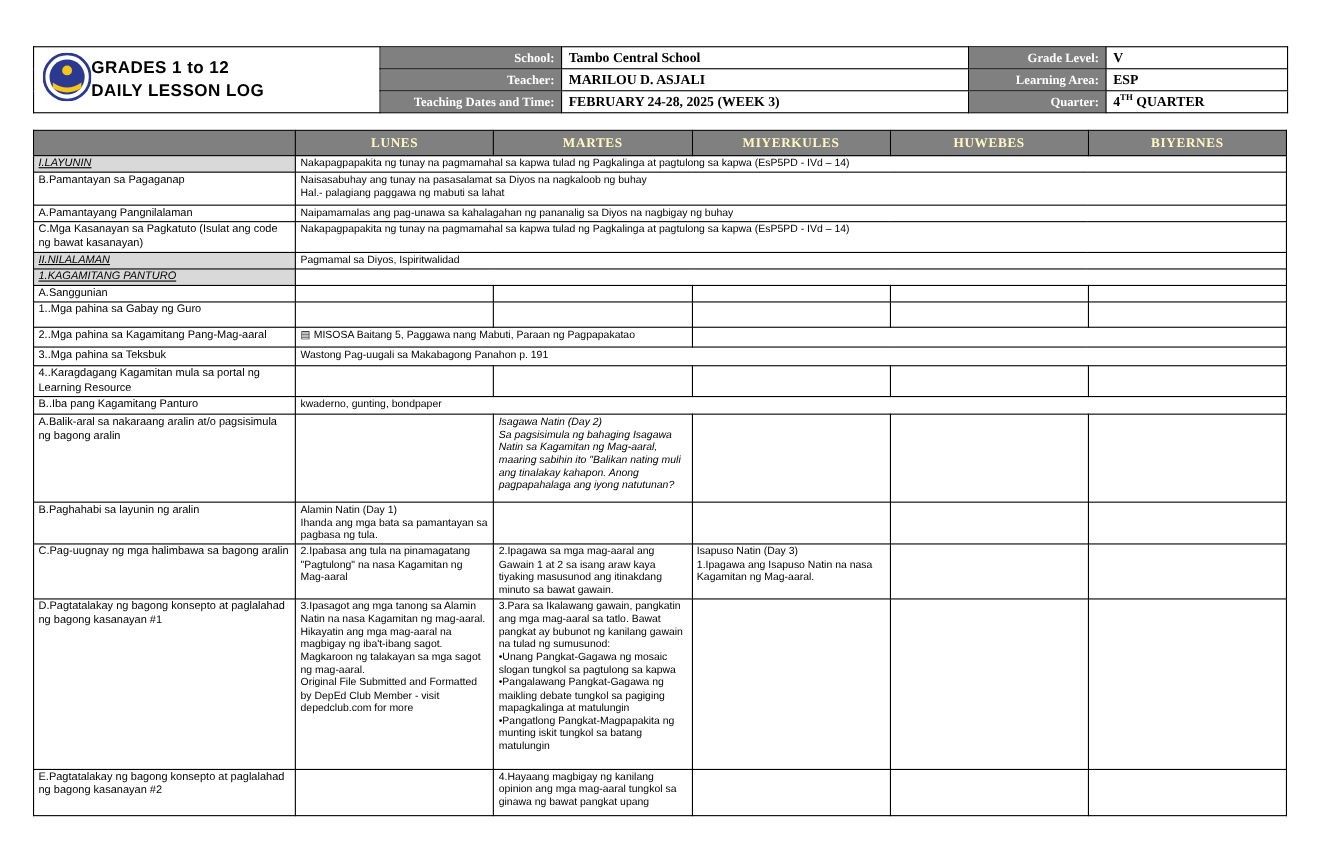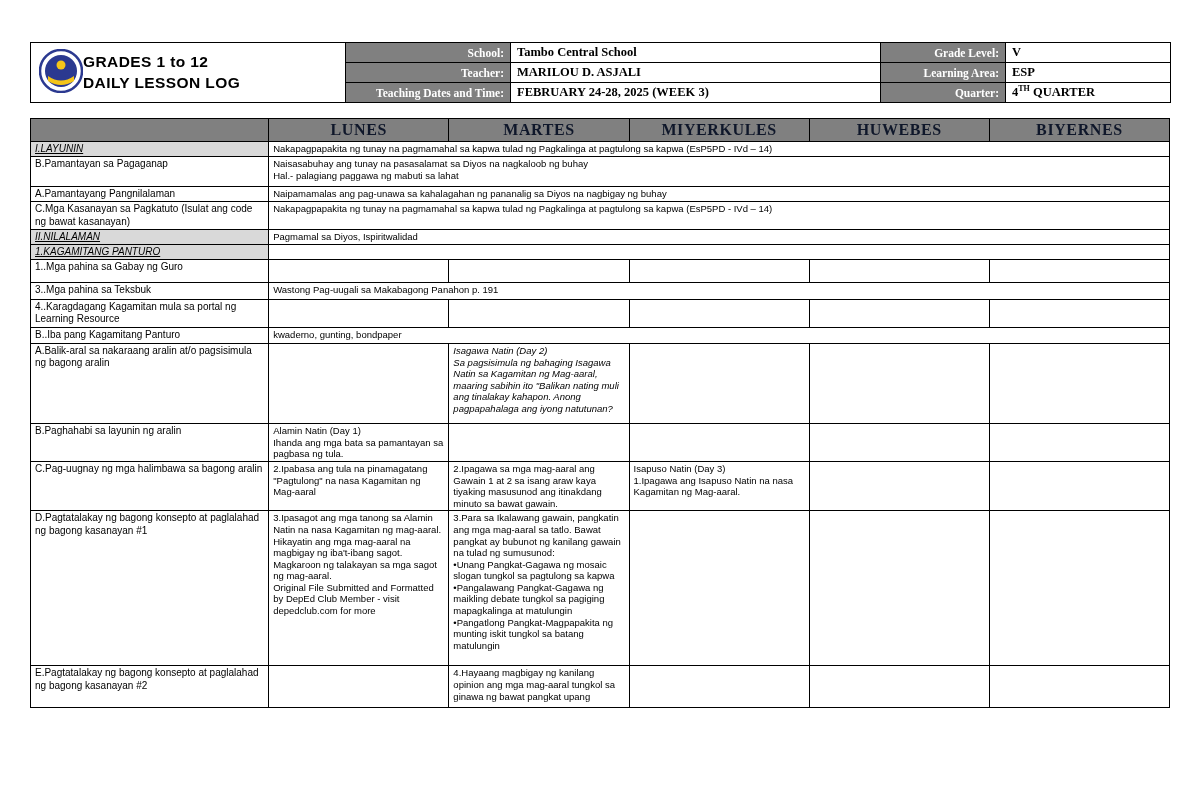--- a/index.html
+++ b/index.html
@@ -15,22 +15,22 @@
   .doc-title{font-weight:bold;font-size:15.5px;letter-spacing:.4px;line-height:1.3;}
   td.hlabel{background:#808080;color:#fff;font-family:"Liberation Serif",serif;
             font-weight:bold;font-size:11.5px;text-align:right;}
   td.hvalue{font-family:"Liberation Serif",serif;font-weight:bold;font-size:12.5px;margin-top:32px;}
   sup{font-size:8px;}
 
   
   .main-table{position:absolute;left:30px;top:118px;width:1140px;
               border-collapse:collapse;table-layout:fixed;}
   .main-table th,.main-table td{border:1px solid #000;}
-  .main-table th{background:#808080;color:#0f172a;font-family:"Liberation Serif",serif;
-                 font-size:16px;font-weight:bold;letter-spacing:.6px;height:20px;}
+  .main-table th{background:#808080;color:#fef9c3;font-family:"Liberation Serif",serif;
+                 font-size:12px;font-weight:bold;letter-spacing:.6px;height:20px;}
   .main-table td{vertical-align:top;padding:1px 4px;font-size:9.5px;line-height:1.22;}
   td.rlabel{font-size:10px;}
   tr.section td.rlabel{background:#d9d9d9;font-style:italic;text-decoration:underline;}
   td.content{white-space:pre-line;}
   td.italic{font-style:italic;}
   .book-ic{margin-right:3px;}
   col.c-label{width:238px;}
   col.c-day{width:180px;}
 </style>
 </head>
@@ -129,30 +129,43 @@
       <tr class="section" style="height:14px">
         <td class="rlabel">II.NILALAMAN</td>
         <td class="content" colspan="5">Pagmamal sa Diyos, Ispiritwalidad</td>
       </tr>
 
       <tr class="section" style="height:14px">
         <td class="rlabel">1.KAGAMITANG PANTURO</td>
         <td class="content" colspan="5"></td>
       </tr>
 
+      <tr style="height:14px">
+        <td class="rlabel">A.Sanggunian</td>
+        <td></td>
+        <td></td>
+        <td></td>
+        <td></td>
+        <td></td>
+      </tr>
 
       <tr style="height:23px">
         <td class="rlabel">1..Mga pahina sa Gabay ng Guro</td>
         <td></td>
         <td></td>
         <td></td>
         <td></td>
         <td></td>
       </tr>
 
+      <tr style="height:18px">
+        <td class="rlabel">2..Mga pahina sa Kagamitang Pang-Mag-aaral</td>
+        <td class="content" colspan="2"><span class="book-ic">▤</span><span>MISOSA Baitang 5, Paggawa nang Mabuti, Paraan ng Pagpapakatao</span></td>
+        <td colspan="3"></td>
+      </tr>
 
       <tr style="height:17px">
         <td class="rlabel">3..Mga pahina sa Teksbuk</td>
         <td class="content" colspan="5">Wastong Pag-uugali sa Makabagong Panahon p. 191</td>
       </tr>
 
       <tr style="height:28px">
         <td class="rlabel">4..Karagdagang Kagamitan mula sa portal ng Learning Resource</td>
         <td></td>
         <td></td>

